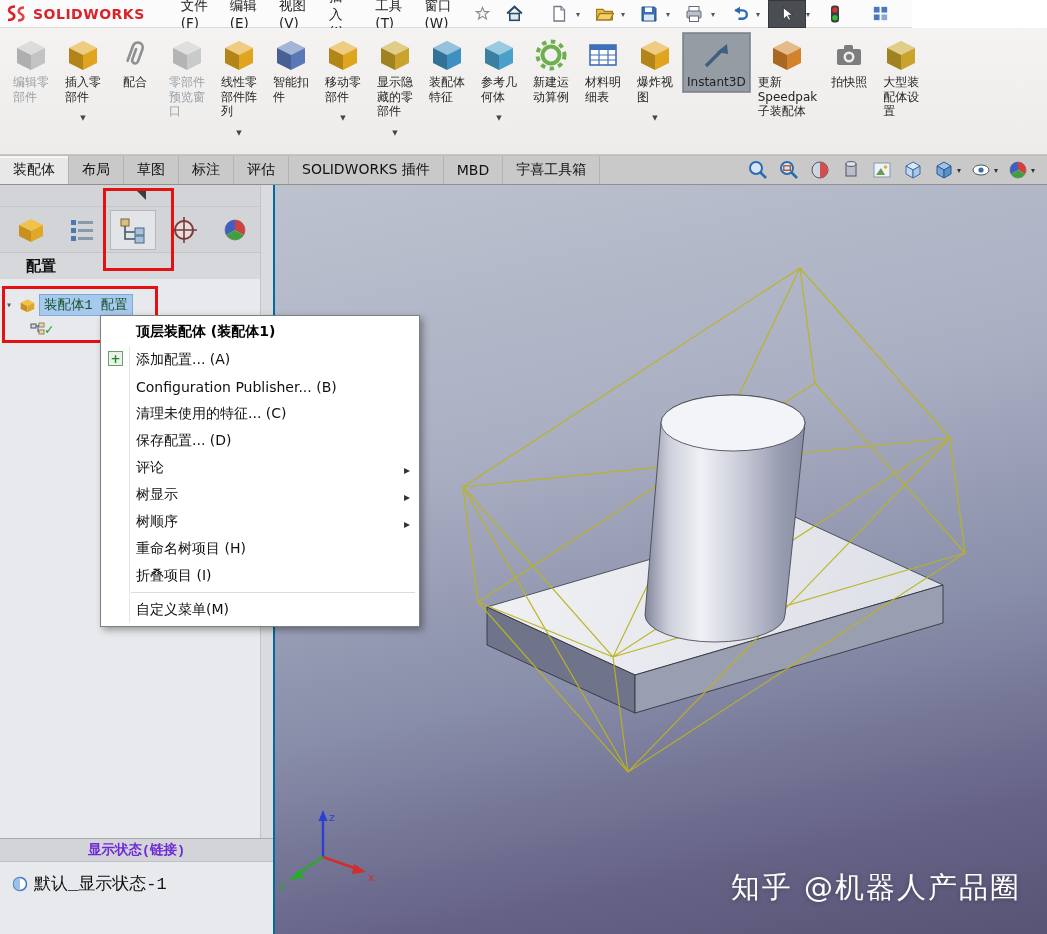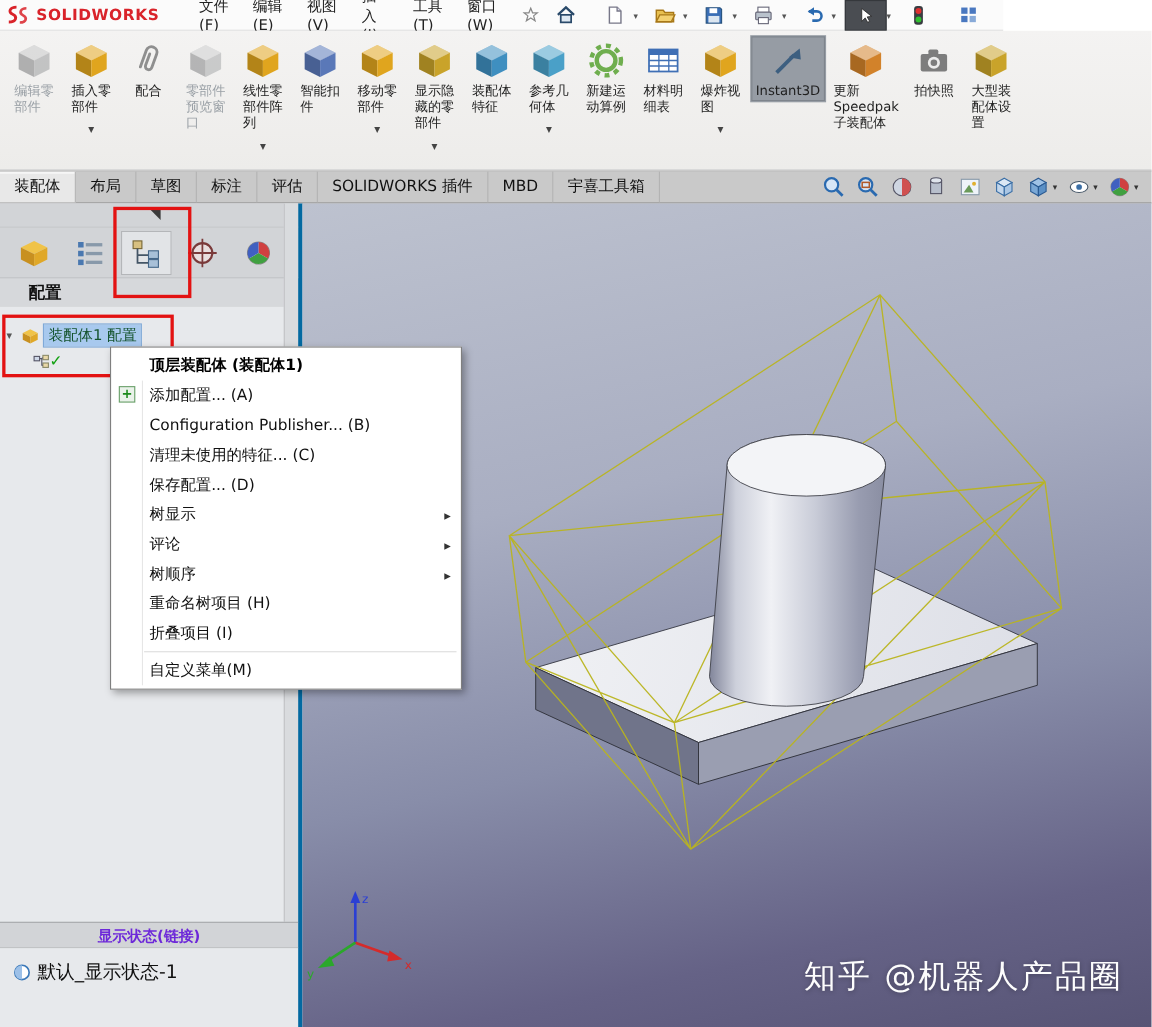--- a/index.html
+++ b/index.html
@@ -39,21 +39,21 @@
   
   .tabbar { position:absolute; left:0; top:155px; width:1047px; height:30px; background:#c9c9c9; border-top:1px solid #bdbdbd; border-bottom:1px solid #909090; display:flex; align-items:stretch; }
   .tabs { display:flex; align-items:stretch; }
   .tab { display:flex; align-items:center; padding:0 13px; font-size:14px; color:#111; border-right:1px solid #b3b3b3; cursor:default; }
   .tab.f-active { background:#e8e8e8; box-shadow:inset 0 2px 0 #f6f6f6; }
   .headsup { margin-left:auto; display:flex; align-items:center; gap:9px; padding-right:12px; }
   .hu-btn { display:flex; align-items:center; position:relative; }
   .hu-btn.has-caret::after { content:"▾"; font-size:8px; color:#333; margin-left:2px; }
 
   
-  .leftpanel { position:absolute; left:0; top:185px; width:275px; bottom:0; background:#d6d8db; border-right:4px solid #0369a1; }
+  .leftpanel { position:absolute; left:0; top:185px; width:275px; bottom:0; background:#d6d8db; border-right:2px solid #0369a1;font-family:Liberation Mono, monospace; }
   .lp-strip { height:22px; background:#d2d4d7; position:relative; border-bottom:1px solid #c6c8cb; }
   .flyout-tri { position:absolute; left:137px; top:6px; width:0; height:0; border-top:9px solid #3c3c3c; border-left:9px solid transparent; }
   .lp-tabs { height:46px; display:flex; align-items:center; gap:5px; padding-left:8px; background:#d2d4d7; border-bottom:1px solid #c2c4c7; }
   .lp-tab { width:46px; height:40px; display:flex; align-items:center; justify-content:center; }
   .lp-tab.selected { background:#e2e4e7; box-shadow:inset 0 0 0 1px #b4b6b9; }
   .lp-title { height:26px; display:flex; align-items:center; padding-left:26px; font-size:15px; font-weight:bold; color:#111; }
   .lp-tree { position:absolute; left:0; right:13px; top:94px; bottom:96px; background:#e7e9ec; padding-top:14px; }
   .lp-scrollbar { position:absolute; right:0; top:0; bottom:96px; width:13px; background:#d9dbde; border-left:1px solid #c2c4c7; }
   .tree-row { display:flex; align-items:center; height:24px; padding-left:6px; font-size:13.5px; color:#14532d; }
   .tree-row.child { padding-left:30px; }
@@ -685,27 +685,27 @@
       </div>
 
       <div class="ctx-item">
 
         <span class="ctx-label">保存配置... (D)</span>
 
       </div>
 
       <div class="ctx-item f-submenu">
 
+        <span class="ctx-label">评论</span>
+        <span class="ctx-arrow"></span>
+      </div>
+
+      <div class="ctx-item f-submenu">
+
         <span class="ctx-label">树显示</span>
-        <span class="ctx-arrow"></span>
-      </div>
-
-      <div class="ctx-item f-submenu">
-
-        <span class="ctx-label">评论</span>
         <span class="ctx-arrow"></span>
       </div>
 
       <div class="ctx-item f-submenu">
 
         <span class="ctx-label">树顺序</span>
         <span class="ctx-arrow"></span>
       </div>
 
       <div class="ctx-item">

